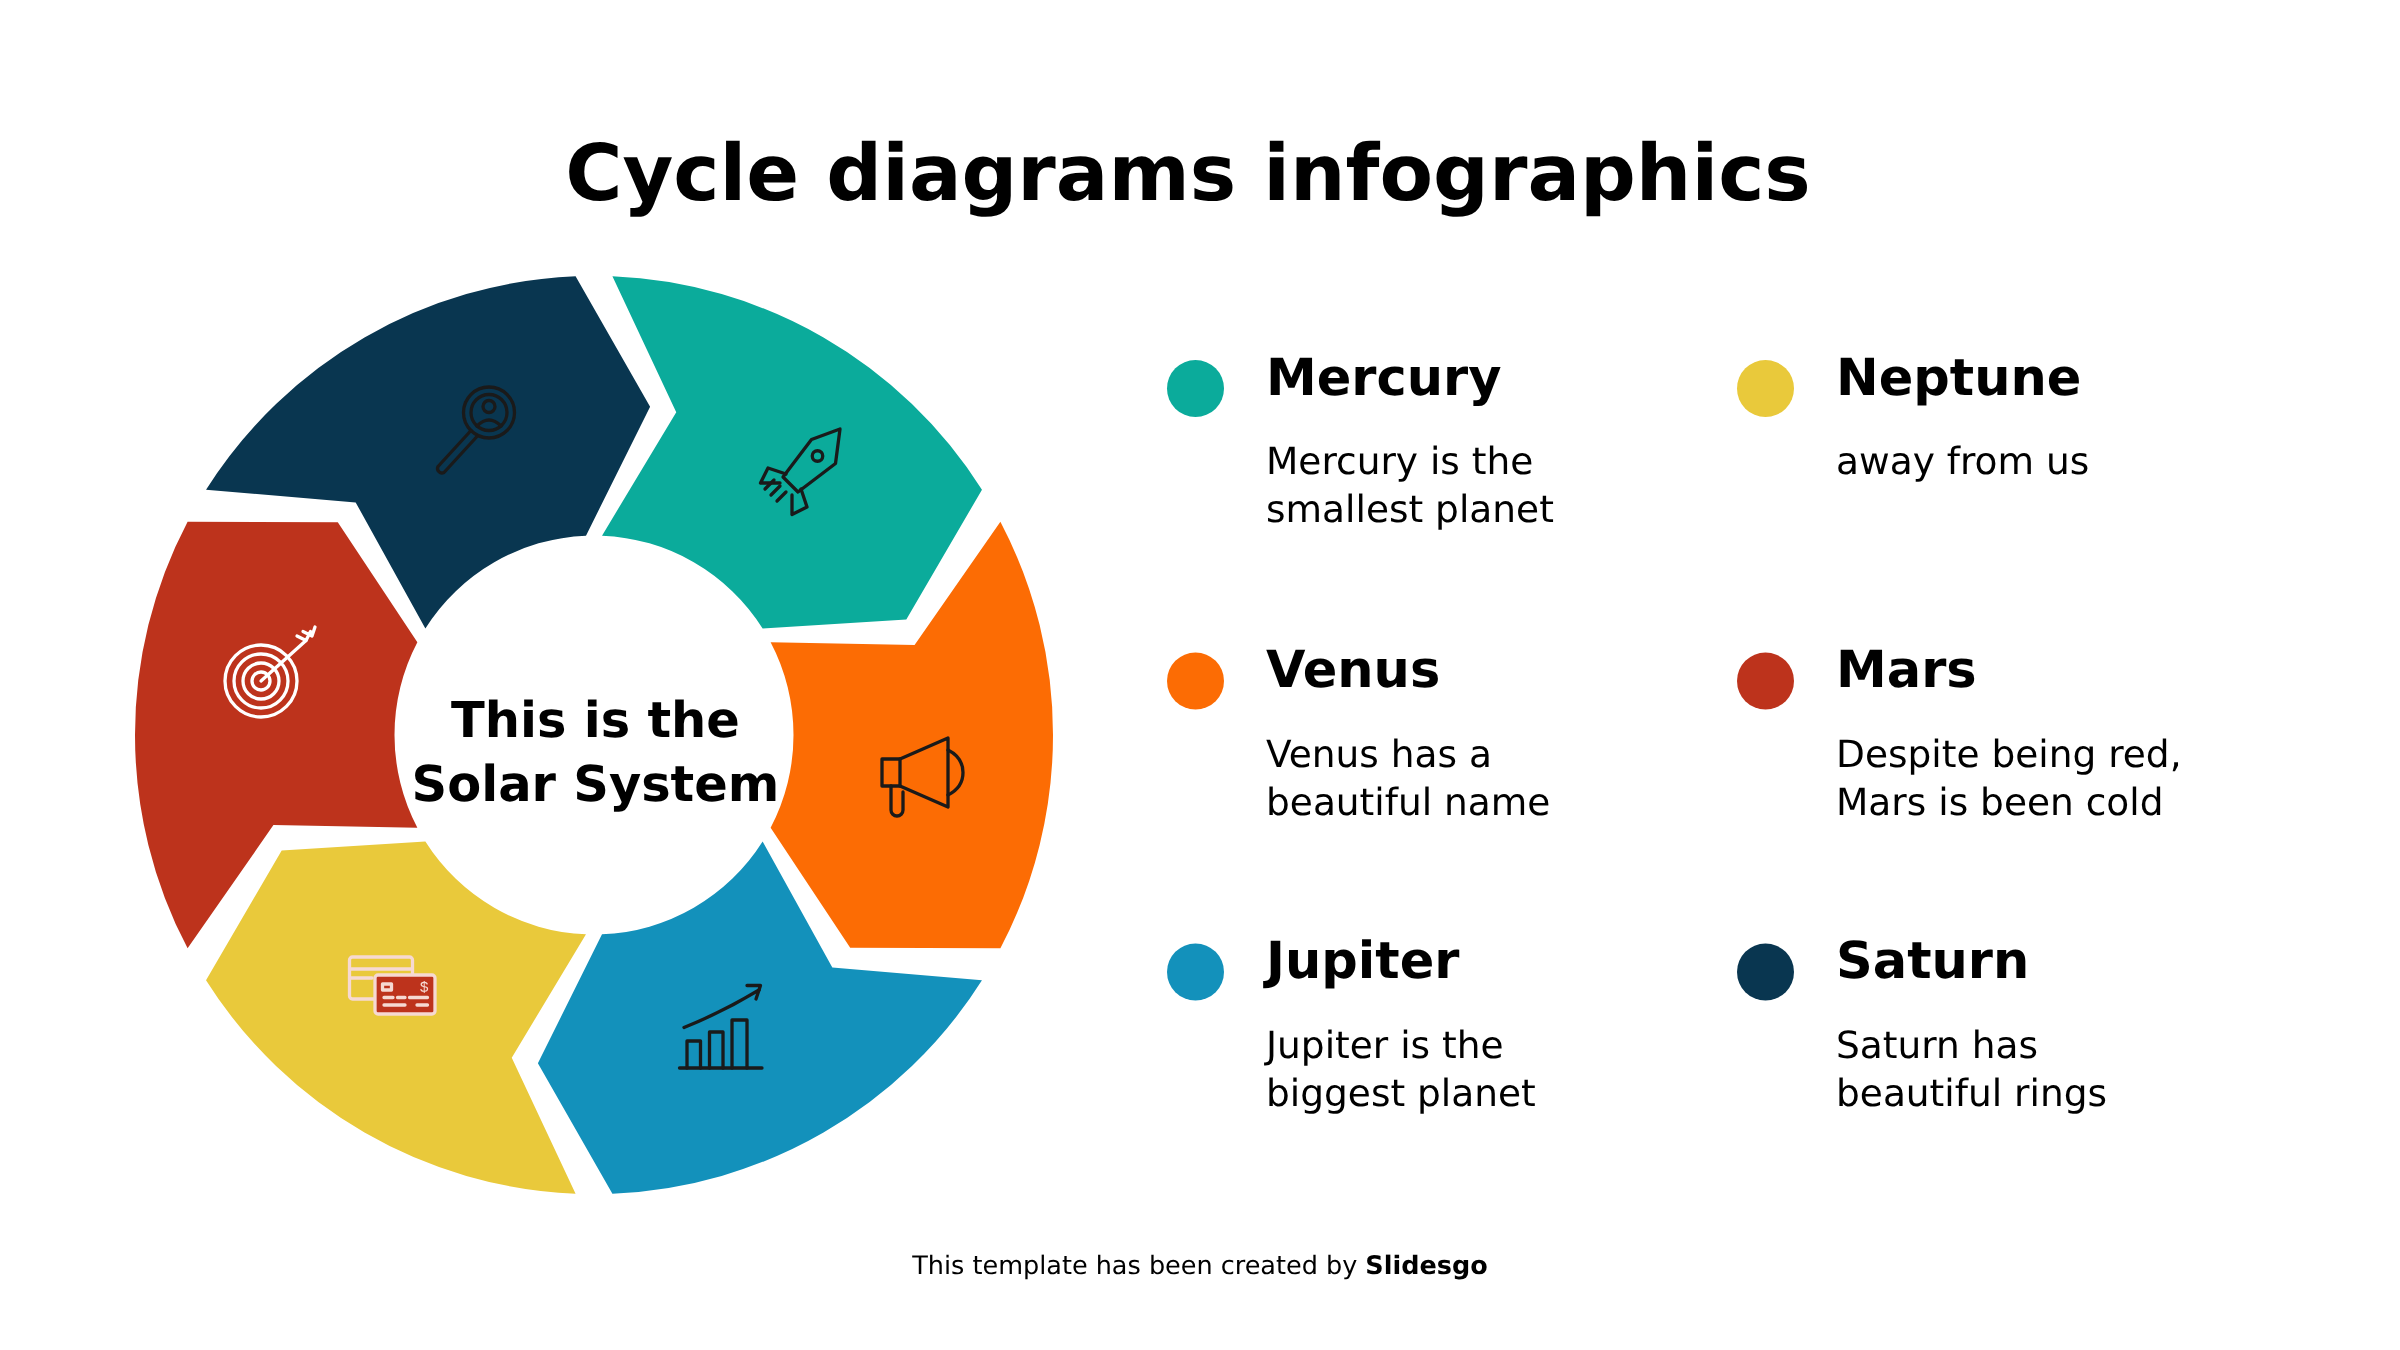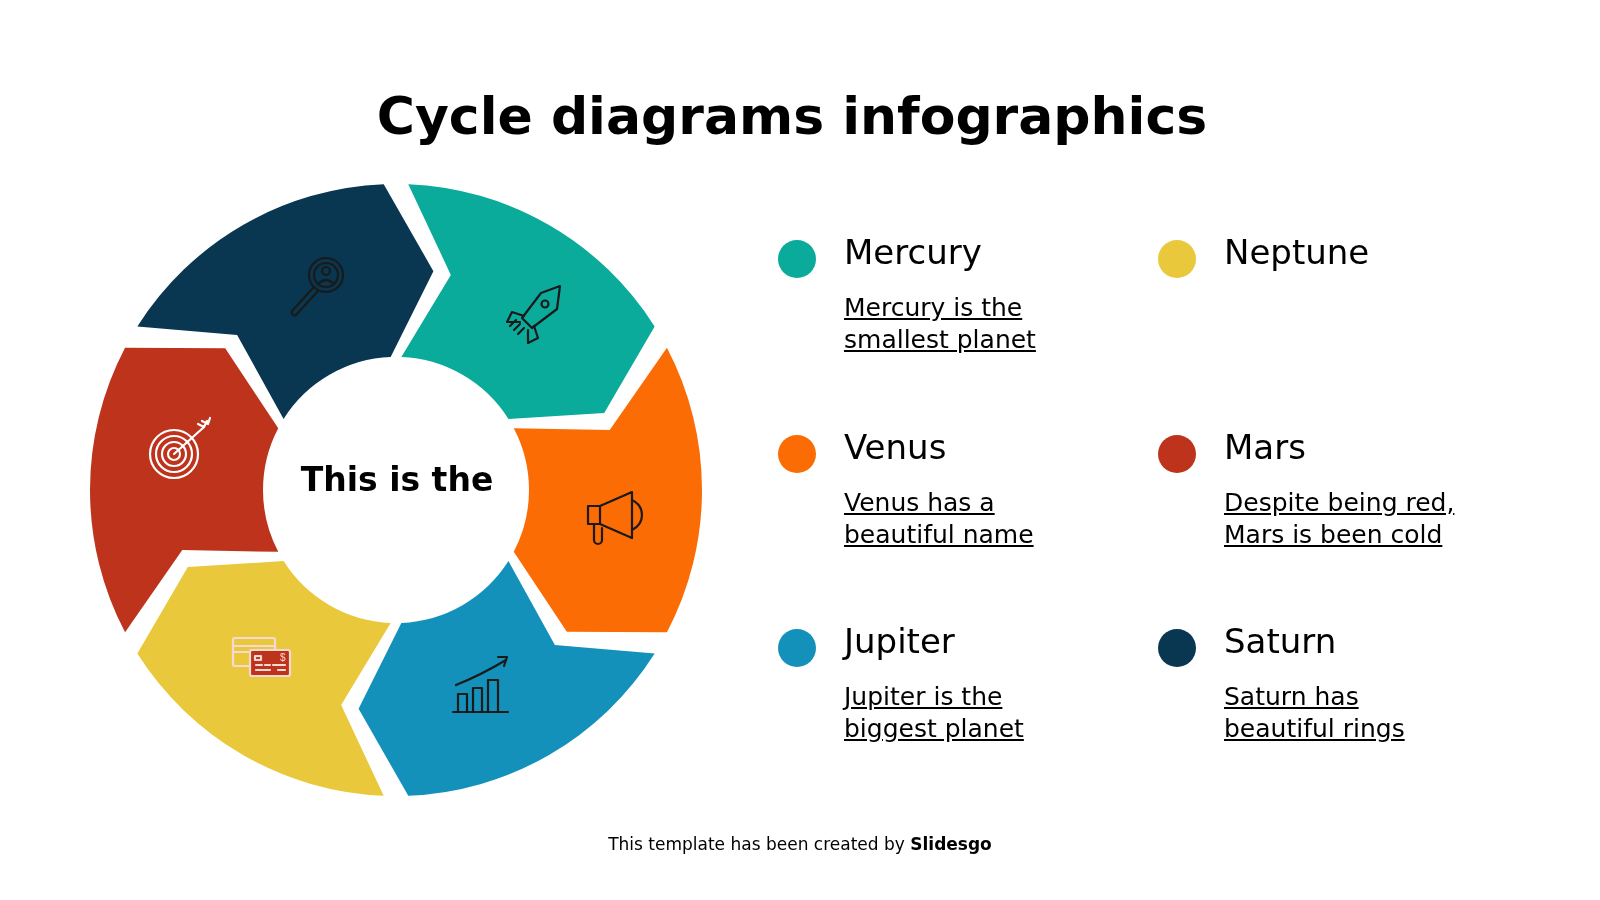--- a/index.html
+++ b/index.html
@@ -2,22 +2,22 @@
 <html><head>
 <meta charset="utf-8">
 <style>
   html,body{margin:0;padding:0;background:#ffffff;}
   body{width:1600px;height:900px;position:relative;overflow:hidden;font-family:"DejaVu Sans","Liberation Sans",sans-serif;color:#000;}
   .title{position:absolute;left:0;right:16px;top:86px;text-align:center;font-size:52px;font-weight:bold;letter-spacing:0px;}
   #cycle{position:absolute;left:0;top:0;}
   .center-text{position:absolute;left:266px;top:458px;width:262px;text-align:center;font-size:33px;font-weight:bold;line-height:43px;}
   .item{position:absolute;width:360px;}
   .dot{position:absolute;left:0;top:8px;width:38px;height:38px;border-radius:50%;}
-  .item-title{position:absolute;left:66px;top:0;font-size:34px;font-weight:normal;white-space:nowrap;}
-  .item-desc{position:absolute;left:66px;top:60px;font-size:25px;line-height:32px;width:300px;text-decoration:underline;}
+  .item-title{position:absolute;left:66px;top:0;font-size:34px;font-weight:bold;white-space:nowrap;}
+  .item-desc{position:absolute;left:66px;top:60px;font-size:25px;line-height:32px;width:300px;}
   .footer{position:absolute;left:0;right:0;top:834px;text-align:center;font-size:17px;}
   .footer b{font-weight:bold;}
 </style>
 </head>
 <body>
 
 <div class="title">Cycle diagrams infographics</div>
 
 <svg id="cycle" width="1600" height="900">
   <g id="segments">
@@ -77,34 +77,36 @@
       <circle cx="174" cy="454" r="12"></circle>
       <circle cx="174" cy="454" r="6"></circle>
       <path d="M174 454 L204 427"></path>
       <path d="M198 424 L204 427 L207 421 M202 421 L208 424 L210 418"></path>
     </g>
   </g>
 </svg>
 
 <div class="center-text">
   <div>This is the</div>
+  <div>Solar System</div>
 </div>
 
 <div class="item" style="left:778px;top:232px;">
   <span class="dot" style="background: rgb(11, 171, 155);"></span>
   <div class="item-title">Mercury</div>
   <div class="item-desc">
       <div>Mercury is the</div>
       <div>smallest planet</div>
     </div>
 </div>
 <div class="item" style="left:1158px;top:232px;">
   <span class="dot" style="background: rgb(233, 201, 59);"></span>
   <div class="item-title">Neptune</div>
   <div class="item-desc">
+      <div>away from us</div>
     </div>
 </div>
 <div class="item" style="left:778px;top:427px;">
   <span class="dot" style="background: rgb(252, 108, 4);"></span>
   <div class="item-title">Venus</div>
   <div class="item-desc">
       <div>Venus has a</div>
       <div>beautiful name</div>
     </div>
 </div>

